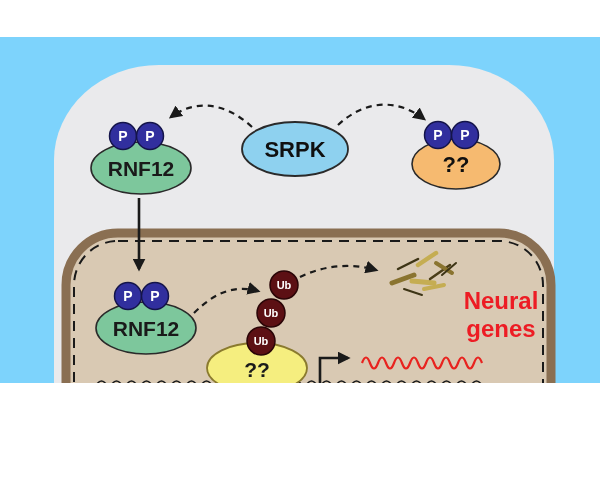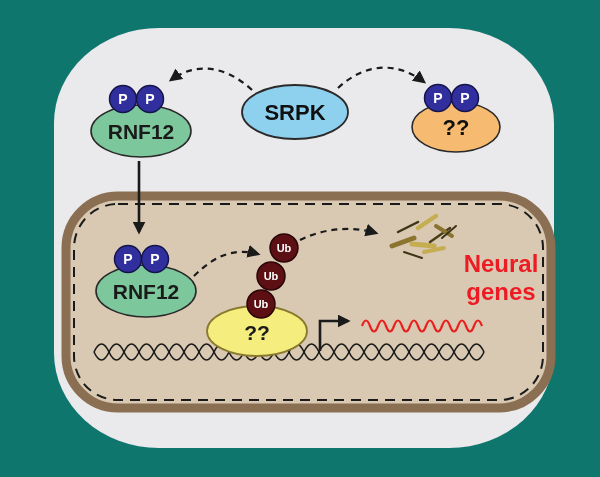--- a/index.html
+++ b/index.html
@@ -1,21 +1,22 @@
 <!DOCTYPE html>
 <html><head>
 <meta charset="utf-8">
 <style>
   html, body { margin: 0; padding: 0; background: #ffffff; }
   .stage {
-    width: 600px; height: 477px;
+    width: 600px; height: 346px;
     position: relative;
-    background: #0f766e;
+    background: #7dd3fc;
     font-family: "Liberation Sans", sans-serif;
     overflow: hidden;
+    margin-top: 37px;
   }
   svg text {
     font-family: "Liberation Sans", sans-serif;
     text-anchor: middle;
     user-select: none;
   }
   .ellipse-label { font-size: 21px; font-weight: 700; fill: #1a1a1a; }
   .kinase-label  { font-size: 22px; font-weight: 700; fill: #101010; }
   .p-label       { font-size: 14px; font-weight: 700; fill: #ffffff; }
   .ub-label      { font-size: 11px; font-weight: 700; fill: #ffffff; }

